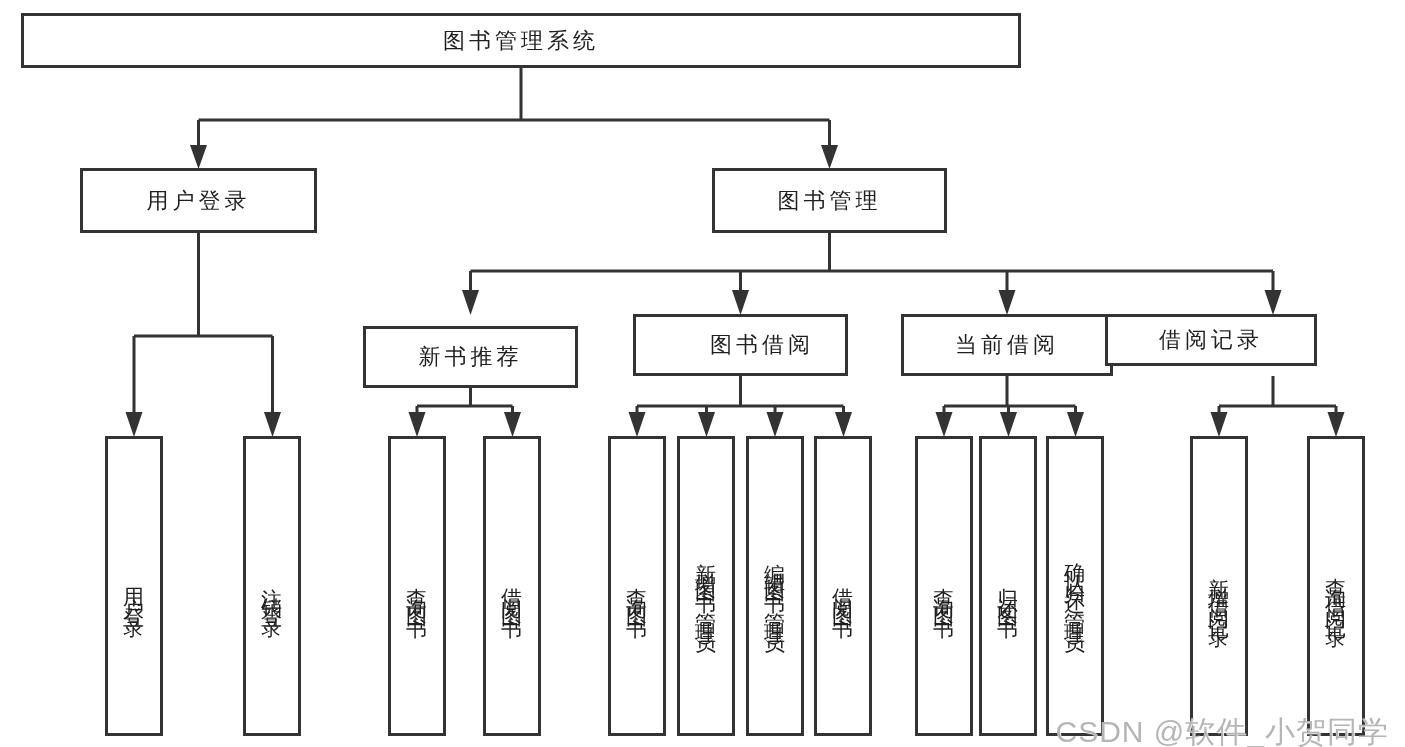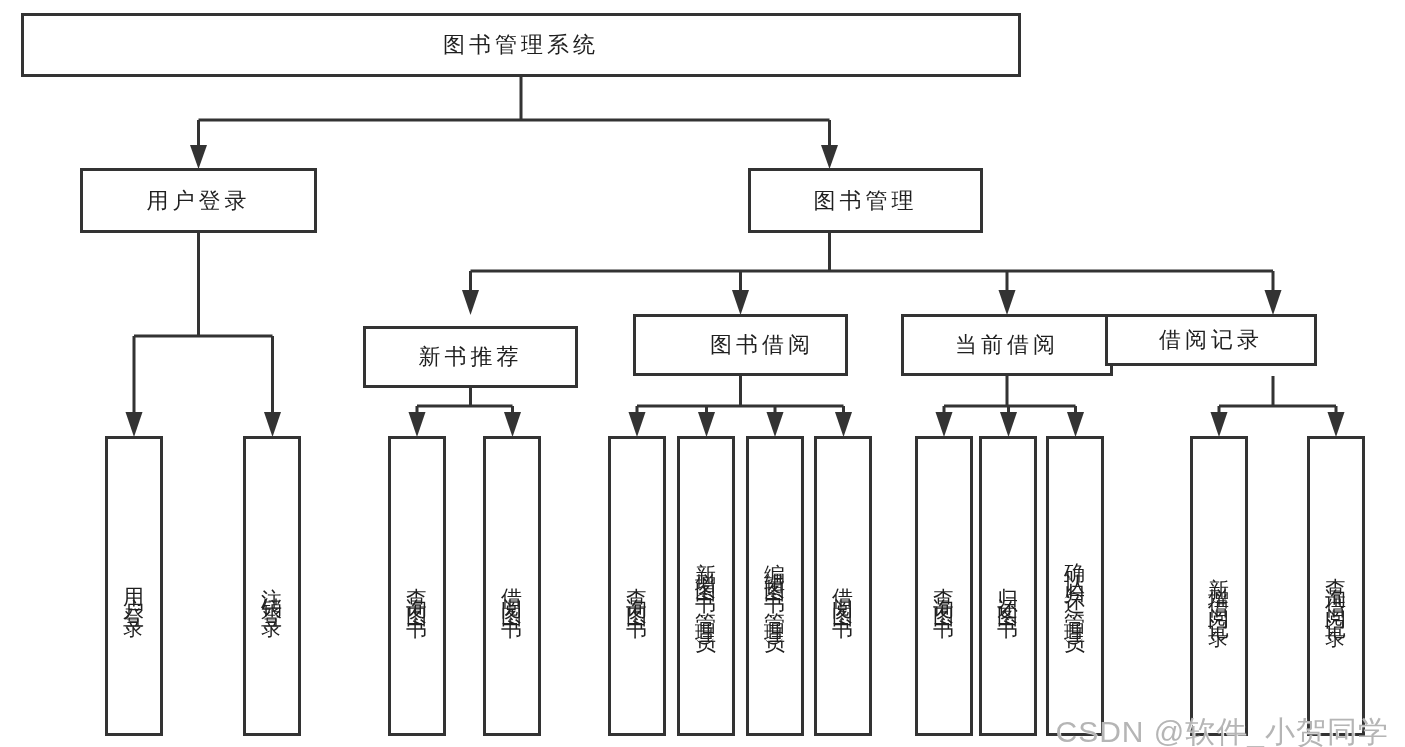--- a/index.html
+++ b/index.html
@@ -13,23 +13,23 @@
   .box {
     position:absolute; box-sizing:border-box; border:3px solid #333333; background:#ffffff;
     display:flex; align-items:center; justify-content:center; z-index:1;
   }
   .hlbl { font-size:22px; letter-spacing:4px; white-space:nowrap; color:#1f1f1f; }
   .vlbl {
     writing-mode:vertical-rl; font-size:21px; letter-spacing:10px; line-height:1;
     white-space:nowrap; color:#1f1f1f; margin-bottom:-10px;
   }
   
-  #n-root   { left:21px;  top:13px;  width:1000px; height:64px; }
+  #n-root   { left:21px;  top:13px;  width:1000px; height:55px; }
   #n-ulogin { left:80px;  top:168px; width:237px;  height:65px; }
-  #n-bmgmt  { left:748px; top:168px; width:235px;  height:65px; }
+  #n-bmgmt  { left:712px; top:168px; width:235px;  height:65px; }
   #n-newrec { left:363px; top:314px; width:215px;  height:62px;margin-top:12px; }
   #n-borrow { left:633px; top:314px; width:215px;  height:62px;padding-left:43px; }
   #n-curr   { left:901px; top:314px; width:212px;  height:62px;justify-content:center; }
   #n-record { left:1105px;top:314px; width:212px;  height:52px; }
   
   .leaf { top:436px; width:58px; height:300px; }
   #l-ulogin  { left:105px;  }
   #l-logout  { left:243px;  }
   #l-query1  { left:388px;  }
   #l-lend1   { left:483px;  }

